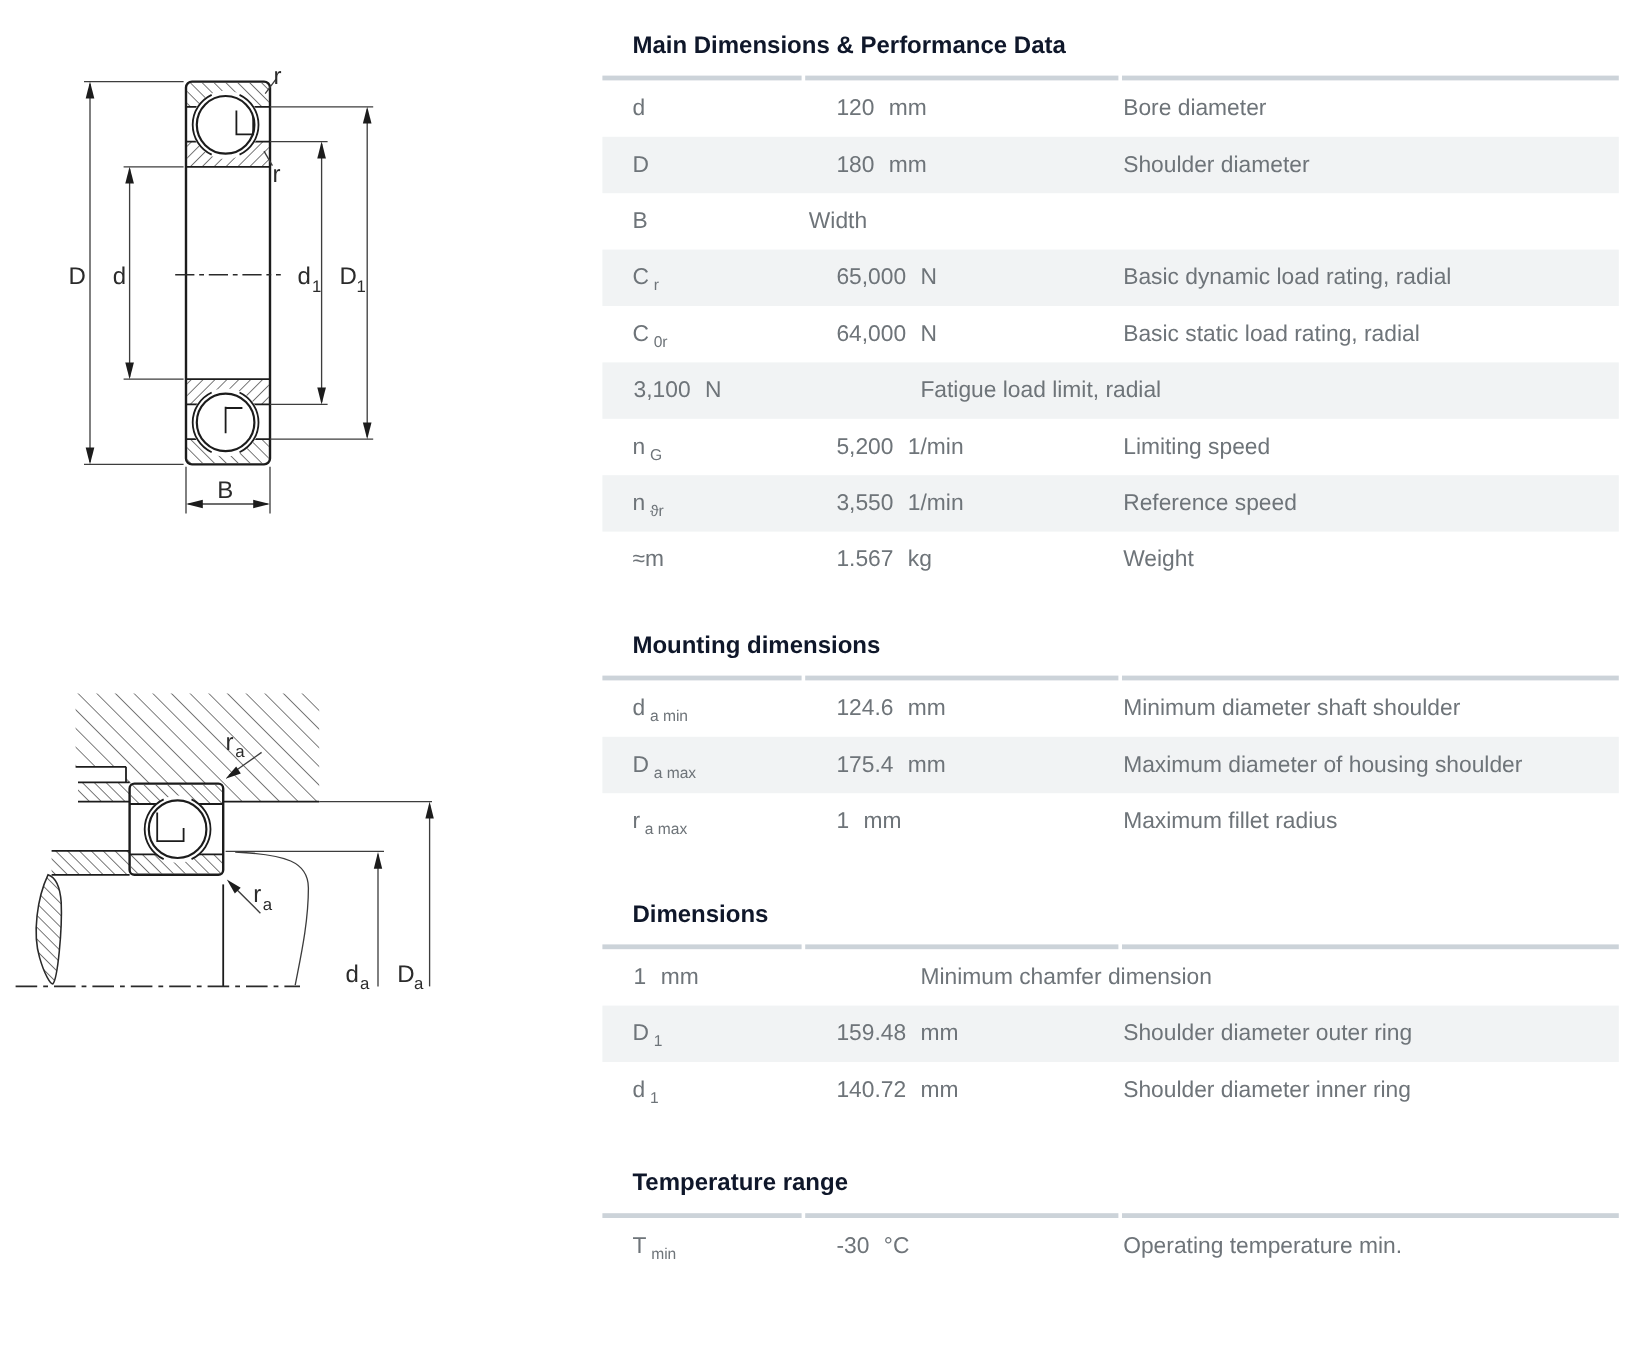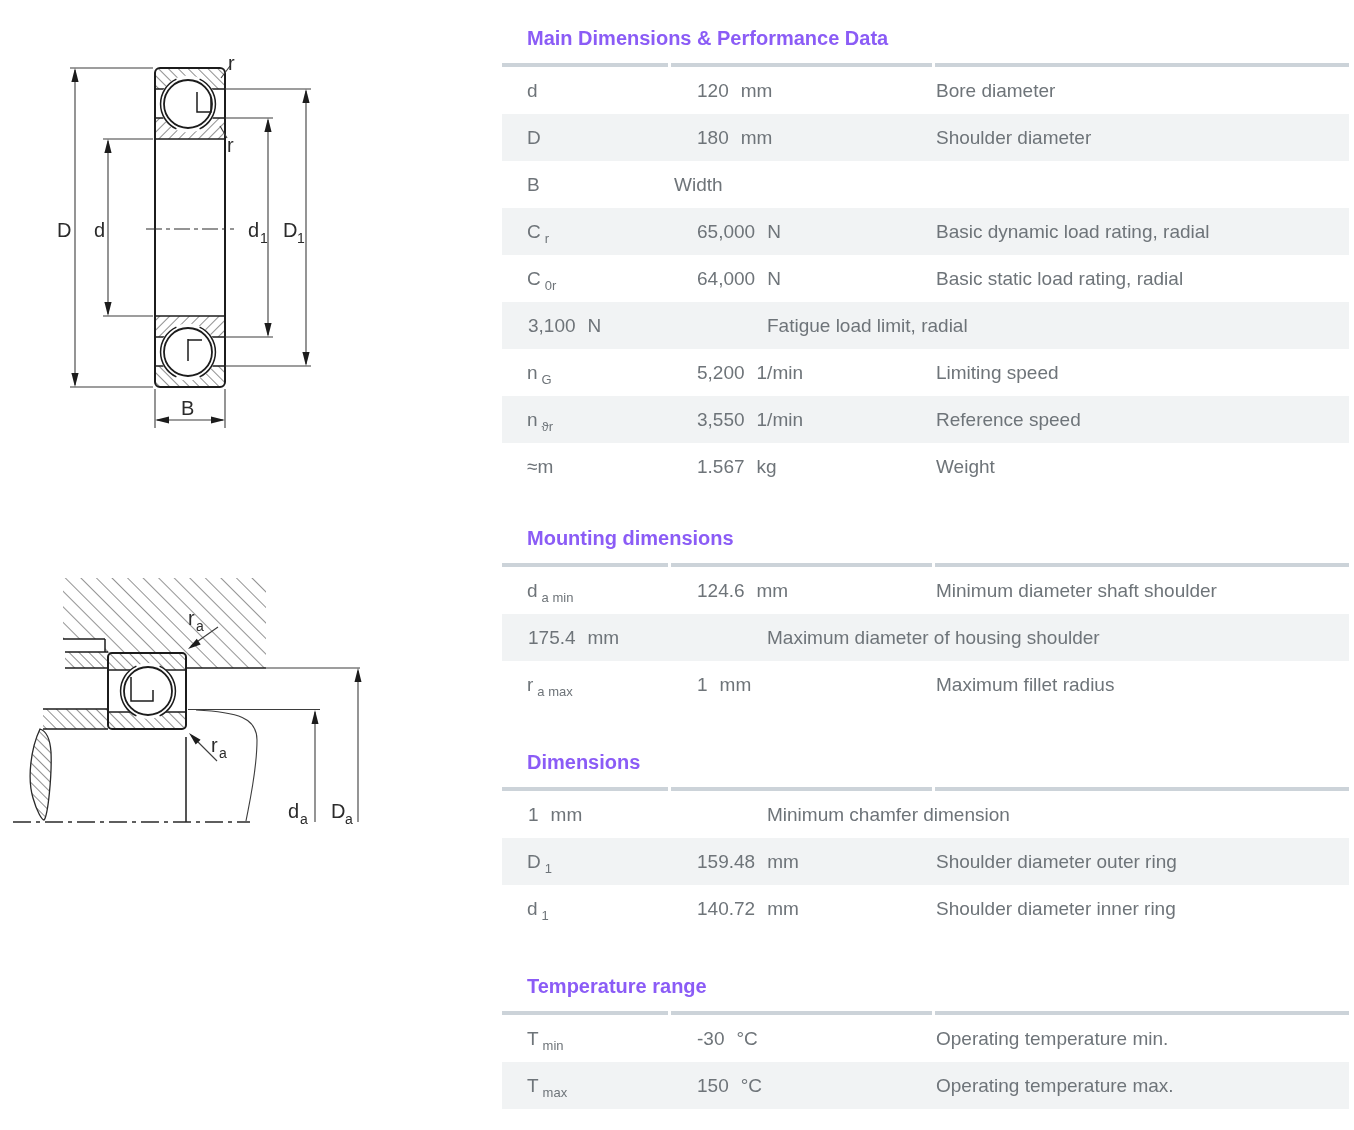--- a/index.html
+++ b/index.html
@@ -3,21 +3,21 @@
 <meta charset="utf-8">
 <style>
   html,body { margin:0; padding:0; }
   body {
     width:1354px; height:1130px; position:relative; background:#ffffff;
     font-family:"Liberation Sans", sans-serif; overflow:hidden;
   }
   
   .panel { position:absolute; left:502px; top:0; width:847px; }
   .sec-title {
-    font-size:20px; font-weight:bold; color:#8b5cf6;
+    font-size:20px; font-weight:bold; color:#0f172a;
     margin:0; padding-left:25px; line-height:24px;
   }
   .mt1 { margin-top:26px; } .mt2 { margin-top:36px; } .mt3 { margin-top:42px; }
   .bar { display:flex; gap:3px; height:4px; margin-top:13px; }
   .bar span { background:#ccd3d9; display:block; height:4px; }
   .bar .s1 { width:166px; } .bar .s2 { width:261px; } .bar .s3 { flex:1; }
   .rows { }
   .row { display:flex; height:47px; line-height:47px; font-size:19px; color:#6e7479; }
   .row.alt { background:#f1f3f4; }
   .c { box-sizing:border-box; white-space:nowrap; }
@@ -241,20 +241,21 @@
         <span class="s2"></span>
         <span class="s3"></span>
       </div>
     <div class="rows">
         <div class="row">
           <div class="c sym"><span>d</span><span class="sub">a min</span></div>
           <div class="c val"><span>124.6</span><span class="unit">mm</span></div>
           <div class="c desc">Minimum diameter shaft shoulder</div>
         </div>
         <div class="row alt">
+          <div class="c sym"><span>D</span><span class="sub">a max</span></div>
           <div class="c val"><span>175.4</span><span class="unit">mm</span></div>
           <div class="c desc">Maximum diameter of housing shoulder</div>
         </div>
         <div class="row">
           <div class="c sym"><span>r</span><span class="sub">a max</span></div>
           <div class="c val"><span>1</span><span class="unit">mm</span></div>
           <div class="c desc">Maximum fillet radius</div>
         </div>
       </div>
   </div>
@@ -290,21 +291,16 @@
         <span class="s1"></span>
         <span class="s2"></span>
         <span class="s3"></span>
       </div>
     <div class="rows">
         <div class="row">
           <div class="c sym"><span>T</span><span class="sub">min</span></div>
           <div class="c val"><span>-30</span><span class="unit">°C</span></div>
           <div class="c desc">Operating temperature min.</div>
         </div>
-        <div class="row alt">
-          <div class="c sym"><span>T</span><span class="sub">max</span></div>
-          <div class="c val"><span>150</span><span class="unit">°C</span></div>
-          <div class="c desc">Operating temperature max.</div>
-        </div>
       </div>
   </div>
 
 </div>
 
 </body></html>

